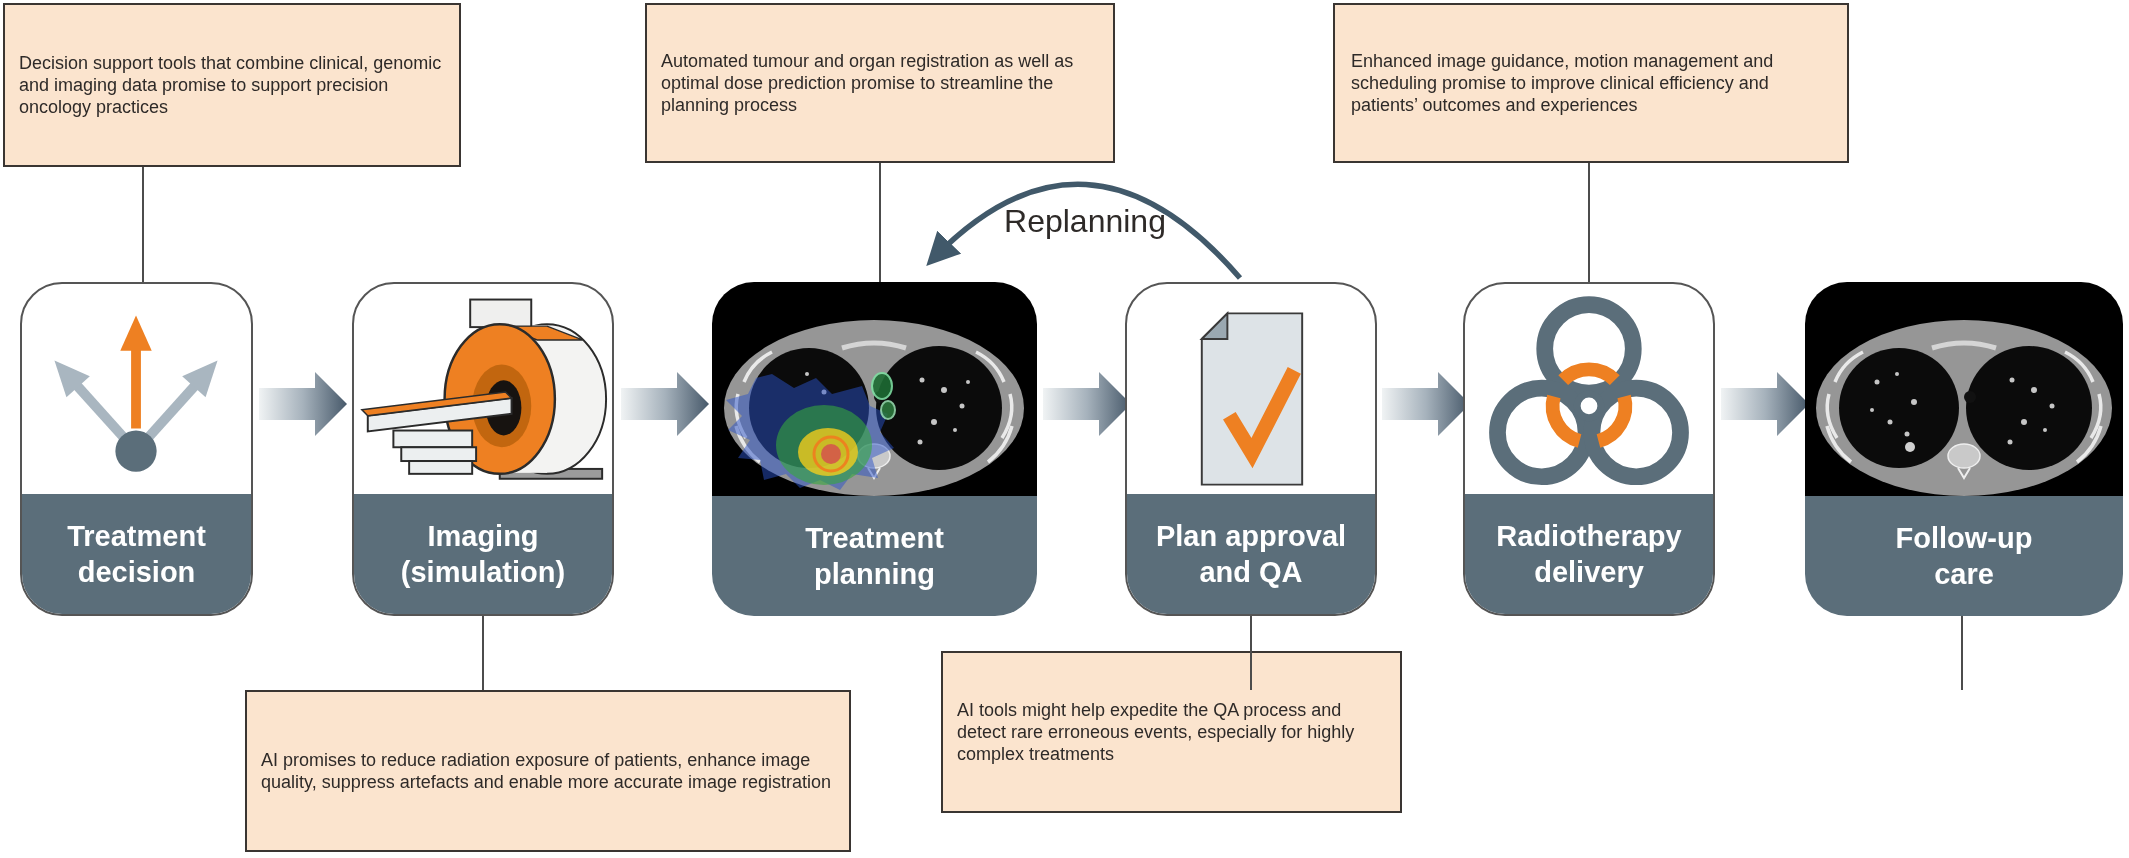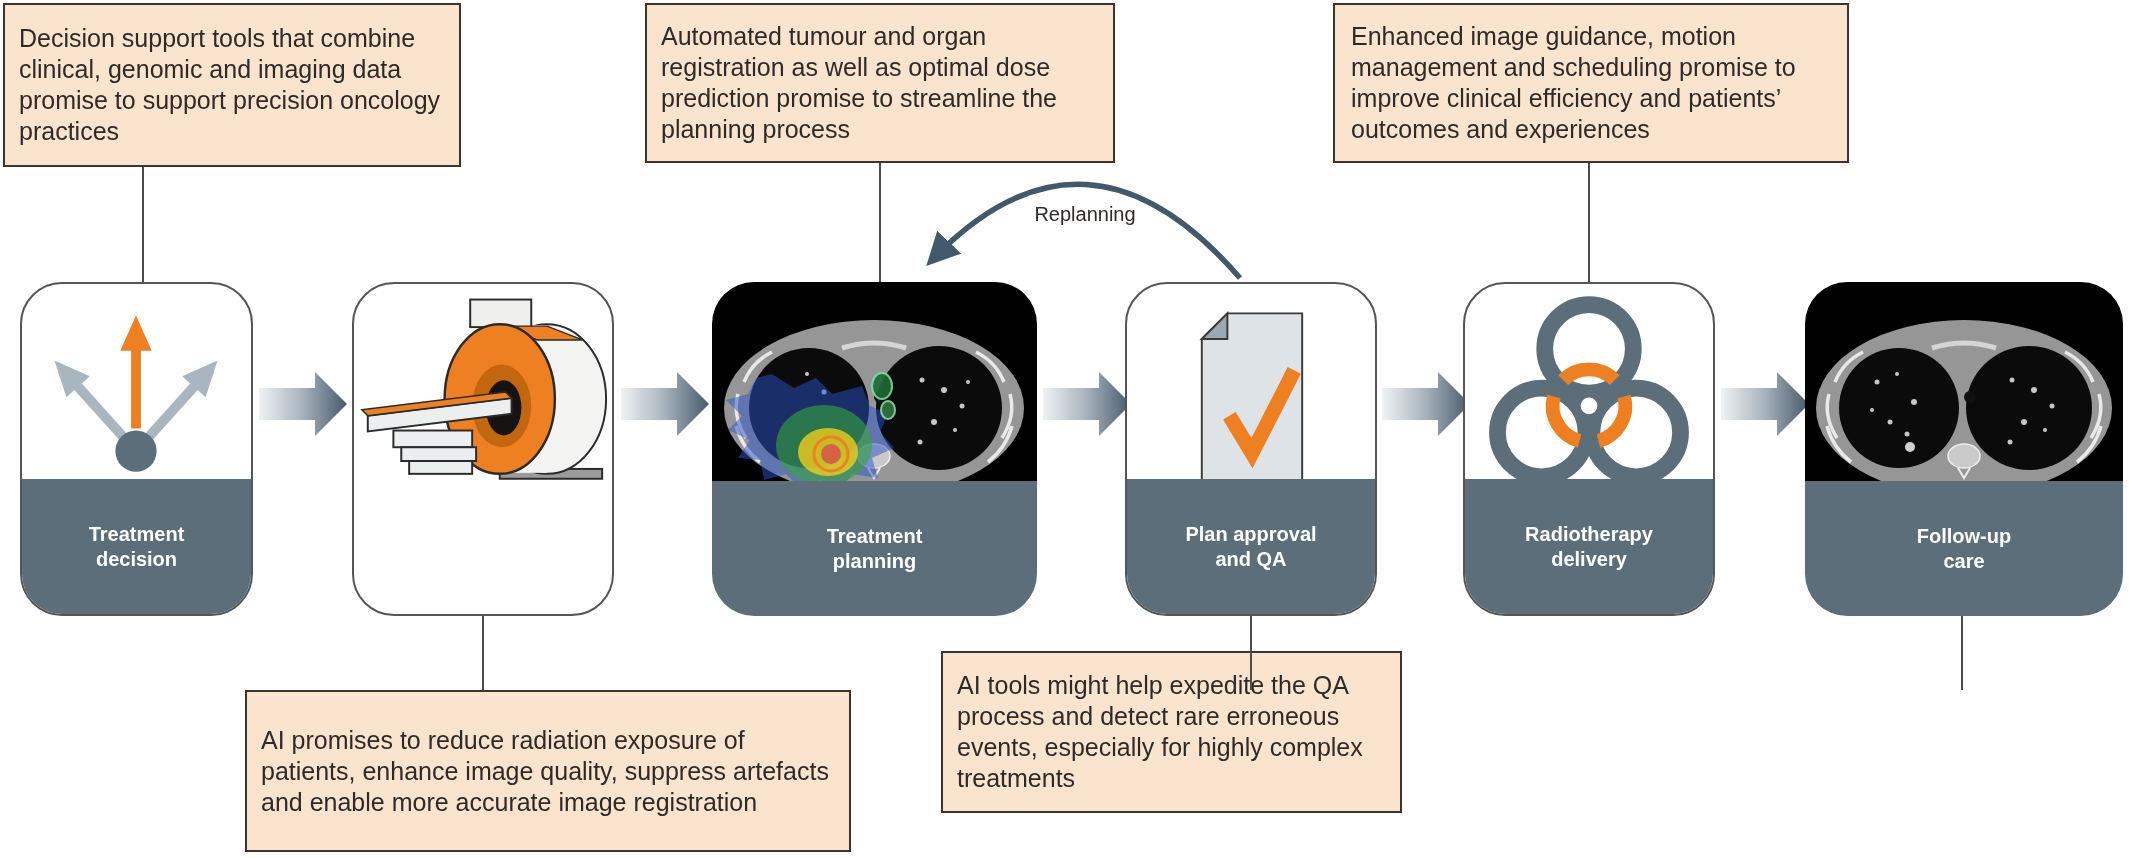--- a/index.html
+++ b/index.html
@@ -3,44 +3,44 @@
 <meta charset="utf-8">
 <style>
   html,body{margin:0;padding:0;background:#ffffff;}
   .canvas{
     position:relative;width:2129px;height:858px;background:#ffffff;
     font-family:"Liberation Sans", sans-serif;overflow:hidden;
   }
   .note{
     position:absolute;box-sizing:border-box;
     background:#fbe4ce;border:2px solid #3a3532;color:#2e2a28;
-    font-size:25px;line-height:1.24;padding:10px 14px;
+    font-size:18px;line-height:1.24;padding:10px 14px;
     display:flex;align-items:center;
   }
   .connector{position:absolute;width:2px;background:#4c4c4c;}
   .stage{
     position:absolute;top:282px;height:334px;box-sizing:border-box;
     border-radius:42px;overflow:hidden;background:#ffffff;
   }
   .stage.outlined{border:2px solid #555555;}
   .stage-icon{
     position:absolute;left:0;right:0;top:0;height:230px;
     display:flex;align-items:center;justify-content:center;
   }
   .stage-label{
-    position:absolute;left:0;right:0;bottom:0;height:135px;
-    background:#5b6e7a;color:#ffffff;font-weight:bold;font-size:20px;line-height:1.25;
+    position:absolute;left:0;right:0;bottom:0;height:120px;
+    background:#5b6e7a;color:#ffffff;font-weight:bold;font-size:29px;line-height:1.25;
     display:flex;flex-direction:column;align-items:center;justify-content:center;text-align:center;
   }
   .stage-label span{display:block;}
   .flow-arrow{position:absolute;top:372px;width:88px;height:64px;}
   .replanning-svg{position:absolute;left:900px;top:160px;width:360px;height:130px;overflow:visible;}
   .replanning-label{
     position:absolute;left:990px;top:203px;width:190px;text-align:center;
-    color:#2e2a28;font-size:20px;
+    color:#2e2a28;font-size:32px;
   }
 </style>
 </head>
 <body>
 
 <div class="canvas">
 
   <div class="note" style="left:3px;top:3px;width:458px;height:164px;">Decision support tools that combine clinical, genomic and imaging data promise to support precision oncology practices</div>
   <div class="note" style="left:645px;top:3px;width:470px;height:160px;">Automated tumour and organ registration as well as optimal dose prediction promise to streamline the planning process</div>
   <div class="note" style="left:1333px;top:3px;width:516px;height:160px;padding-left:16px;">Enhanced image guidance, motion management and scheduling promise to improve clinical efficiency and patients’ outcomes and experiences</div>
@@ -148,20 +148,24 @@
         <polygon points="150,41 196,41 232,55 186,55" fill="#ee8022" stroke="#2b2b2b" stroke-width="1.5"></polygon>
         <ellipse cx="148" cy="115" rx="56" ry="76" fill="#ee8022" stroke="#2b2b2b" stroke-width="2.5"></ellipse>
         <ellipse cx="150" cy="122" rx="30" ry="42" fill="#c2660f"></ellipse>
         <ellipse cx="152" cy="124" rx="18" ry="28" fill="#171310"></ellipse>
         <polygon points="14,132 160,114 160,130 14,148" fill="#eceff0" stroke="#2b2b2b" stroke-width="2"></polygon>
         <polygon points="8,126 154,108 160,114 14,132" fill="#ee8022" stroke="#2b2b2b" stroke-width="1.5"></polygon>
         <rect x="40" y="147" width="80" height="17" fill="#eceff0" stroke="#2b2b2b" stroke-width="2"></rect>
         <rect x="48" y="164" width="76" height="14" fill="#eceff0" stroke="#2b2b2b" stroke-width="2"></rect>
         <rect x="56" y="178" width="64" height="13" fill="#eceff0" stroke="#2b2b2b" stroke-width="2"></rect>
       </svg>
+    </div>
+    <div class="stage-label">
+      <span>Imaging</span>
+      <span>(simulation)</span>
     </div>
   </div>
 
   <div class="stage" style="left:712px;width:325px;">
     <div class="stage-icon">
       <svg width="325" height="230" viewBox="0 0 325 230">
         <rect width="325" height="230" fill="#000000"></rect>
         <ellipse cx="162" cy="126" rx="150" ry="88" fill="#969696"></ellipse>
         <ellipse cx="97" cy="126" rx="60" ry="60" fill="#0b0b0b"></ellipse>
         <ellipse cx="227" cy="126" rx="63" ry="62" fill="#0b0b0b"></ellipse>

